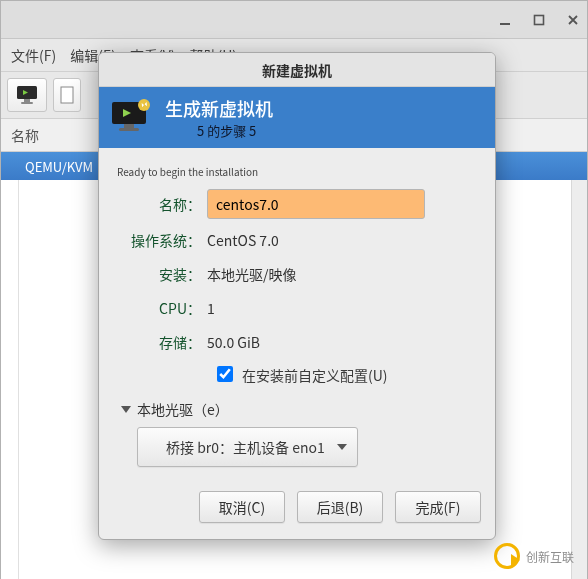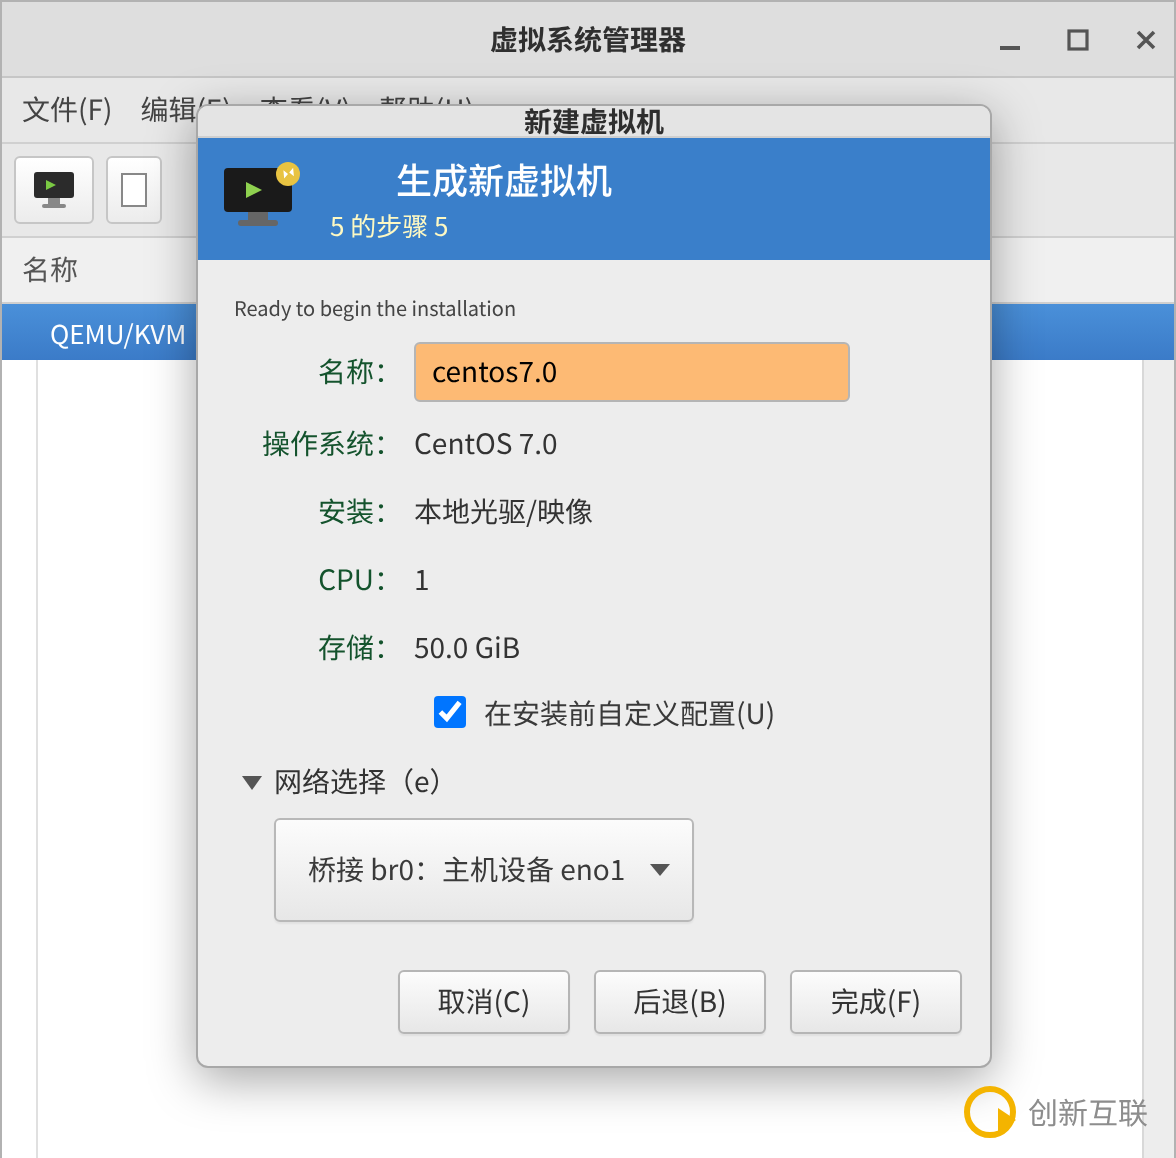--- a/index.html
+++ b/index.html
@@ -95,37 +95,37 @@
     left: 98px;
     top: 52px;
     width: 398px;
     border: 1px solid #a8a8a8;
     border-radius: 6px;
     background: #ededed;
     box-shadow: 0 6px 24px rgba(0,0,0,.35);
     overflow: hidden;
   }
   .dlg-title {
-    height: 16px;
+    height: 34px;
     background: #e4e4e4;
     border-bottom: 1px solid #cfcfcf;
     display:flex;align-items:center;justify-content:center;
     font-weight: 700;
     color:#2e2e2e;
   }
   .dlg-banner {
     background: #3a7fca;
     color:#fff;
     padding: 8px 10px;
     display:flex;
     gap:12px;
     align-items:center;
   }
-  .step-sub { color:#fef9c3; font-size:13px; }
-  .banner-title { font-size:18px; font-weight:500;margin-left:33px;}
+  .step-sub { color:#0f172a; font-size:13px;margin-left:32px; }
+  .banner-title { font-size:18px; font-weight:500;}
   .dlg-body {
     padding: 16px 16px 6px 18px;
   }
   .ready { color:#444; margin-bottom:10px; font-size:10px;}
   .form-row {
     display:flex;
     align-items:center;
     margin-bottom:8px;
     min-height: 26px;
   }
@@ -162,28 +162,28 @@
     gap:6px;
     margin: 10px 0 8px 4px;
     cursor:pointer;
     color:#333;
   }
   .combo {
     margin-left: 20px;
     margin-bottom: 18px;
   }
   .combo-btn {
-    height: 52px;
+    height: 40px;
     min-width: 210px;
     border: 1px solid #b8b8b8;
     background: linear-gradient(#fcfcfc,#e7e7e7);
     border-radius: 3px;
     display:inline-flex;
     align-items:center;
-    padding: 0 10px 0 16px;
+    padding: 0 10px 0 28px;
     gap:8px;
     box-shadow: 0 1px 1px rgba(0,0,0,.05);
   }
   .combo-btn .caret { margin-left:4px; }
 
   .dlg-actions {
     display:flex;
     justify-content:flex-end;
     gap:12px;
     padding: 0 14px 16px 0;
@@ -202,42 +202,41 @@
     box-shadow: 0 1px 1px rgba(0,0,0,.06);
     cursor:pointer;
     color:#333;
   }
 
   
   .watermark {
     position:absolute;
     right: 14px; bottom: 10px;
     display:flex; align-items:center; gap:6px;
-    color:#8d8d8d; font-size:15px;
+    color:#8d8d8d; font-size:12px;
   }
   .watermark .ring {
     width:26px;height:26px;border:3px solid #f4b400;border-radius:50%;
     display:inline-flex;align-items:center;justify-content:center;
     position:relative;
   }
   .watermark .ring::after{
     content:""; position:absolute; right:-3px; top:8px;
     width:0;height:0;
     border-top:6px solid transparent;
     border-bottom:6px solid transparent;
     border-left:9px solid #f4b400;
   }
   .monitor-icon-svg{flex-shrink:0;}
 </style>
 </head>
 <body>
 
 <div class="main-window">
   <div class="titlebar">
-    <span class="title">虚拟系统管理器</span>
     <div class="winbtns">
       <span class="winbtn">
         <svg width="12" height="12" viewBox="0 0 12 12">
             <rect x="1" y="9" width="10" height="2" fill="#555"></rect>
           </svg>
       </span>
       <span class="winbtn">
         <svg width="12" height="12" viewBox="0 0 12 12">
             <rect x="1.5" y="1.5" width="9" height="9" fill="none" stroke="#555" stroke-width="1.6"></rect>
           </svg>
@@ -332,21 +331,21 @@
 
     <div class="checkbox-row">
       <input type="checkbox" checked="" style="">
       <span>在安装前自定义配置(U)</span>
     </div>
 
     <div class="expander">
       <svg width="10" height="10" viewBox="0 0 10 10">
         <polygon points="0,2 10,2 5,9" fill="#555"></polygon>
       </svg>
-      <span>网络选择（e）</span>
+      <span>本地光驱（e）</span>
     </div>
 
     <div class="combo">
       <div class="combo-btn">
         <span>桥接 br0：主机设备 eno1</span>
         <svg class="caret" width="10" height="10" viewBox="0 0 10 10">
           <polygon points="0,2 10,2 5,8" fill="#555"></polygon>
         </svg>
       </div>
     </div>

